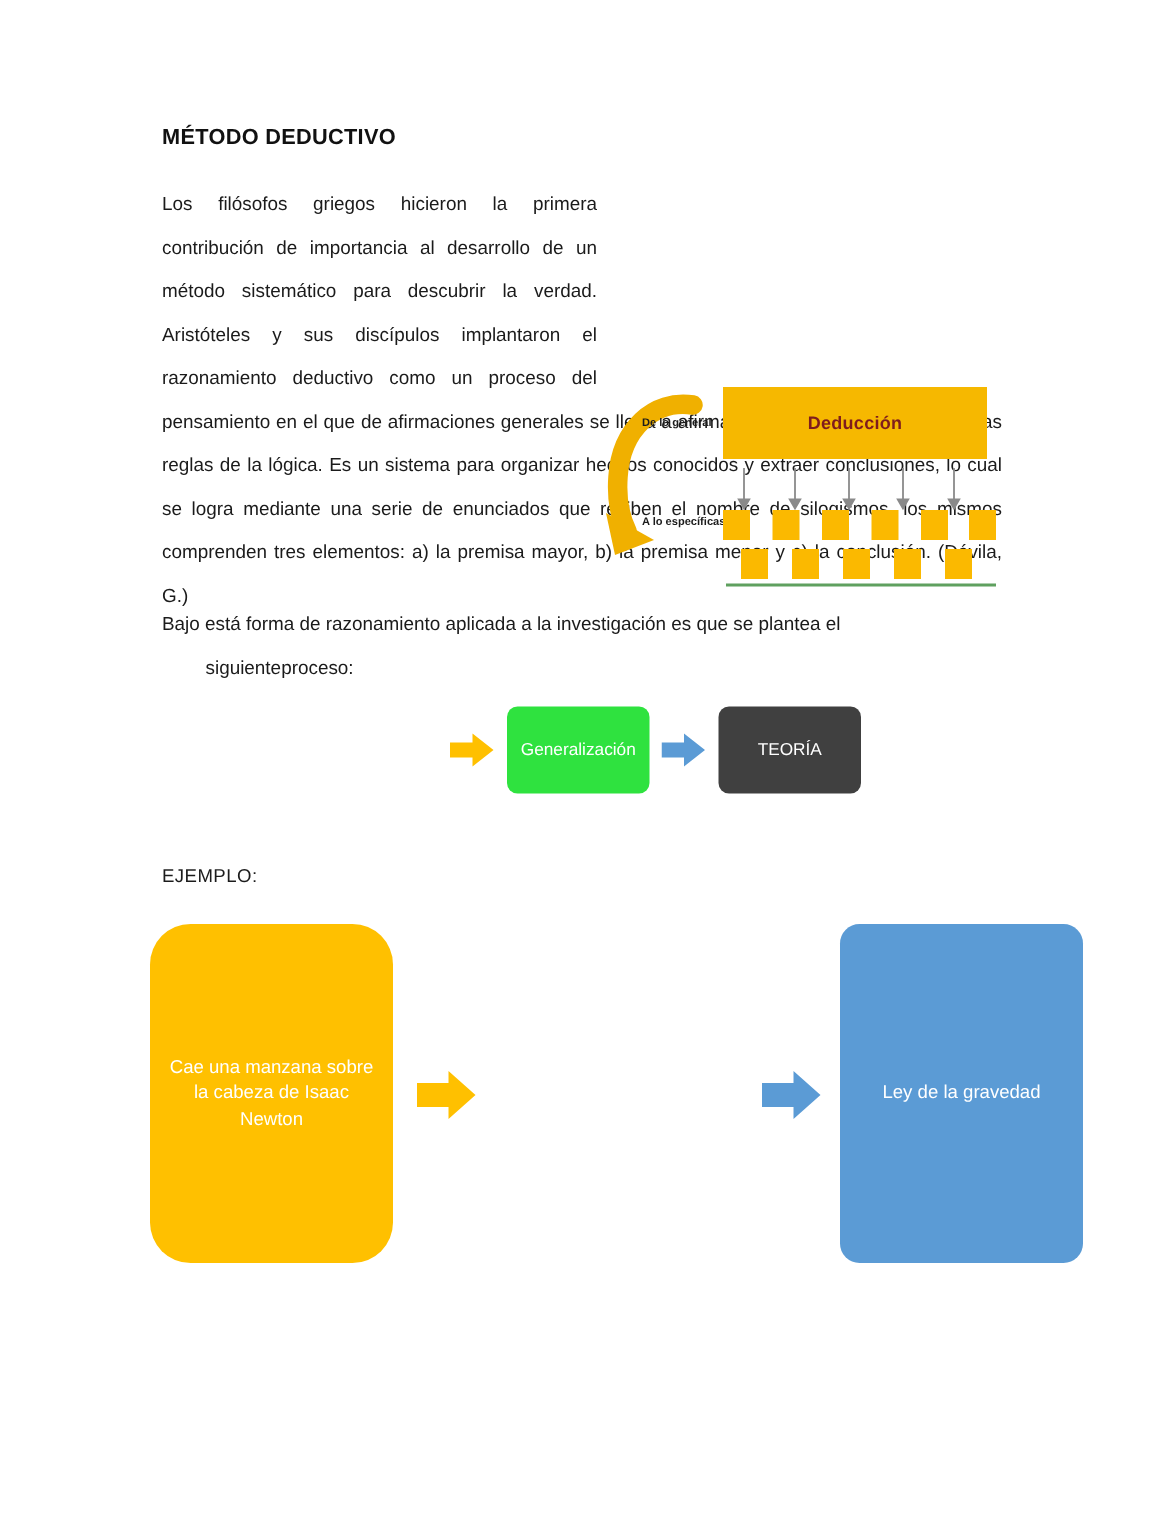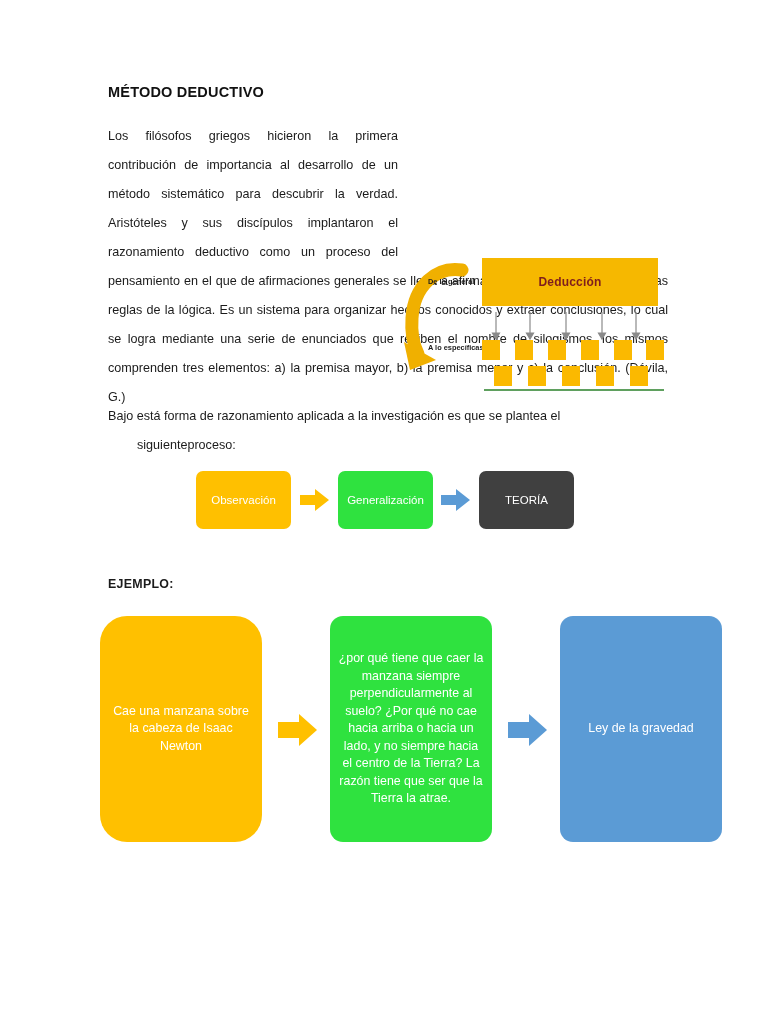--- a/index.html
+++ b/index.html
@@ -185,21 +185,20 @@
   .proc-arrow.a2 { left: 245px; }
 
   
   .ejemplo-label {
     position: absolute;
     left: 108px;
     top: 577px;
     font-size: 12.4px;
     color: #1b1b1b;
     letter-spacing: 0.3px;
-    font-weight: bold;
   }
 
   
   .example-row {
     position: absolute;
     left: 100px;
     top: 616px;
     width: 622px;
     height: 226px;
   }
@@ -298,21 +297,20 @@
 
   <div class="para p-bajo">
     <div>Bajo está forma de razonamiento aplicada a la investigación es que se plantea el</div>
     <div class="stretch-line">
       <span>siguiente</span>
       <span>proceso:</span>
     </div>
   </div>
 
   <div class="process-row">
-    <div class="proc-box b1">Observación</div>
 
     <svg class="proc-arrow a1" viewBox="0 0 30 24">
       <polygon points="0,7 15,7 15,1 29,12 15,23 15,17 0,17" fill="#FFC000"></polygon>
     </svg>
 
     <div class="proc-box b2">Generalización</div>
 
     <svg class="proc-arrow a2" viewBox="0 0 30 24">
       <polygon points="0,7 15,7 15,1 29,12 15,23 15,17 0,17" fill="#5B9BD5"></polygon>
     </svg>
@@ -322,21 +320,20 @@
 
   <div class="ejemplo-label">EJEMPLO:</div>
 
   <div class="example-row">
     <div class="ex-card c1">Cae una manzana sobre la cabeza de Isaac Newton</div>
 
     <svg class="ex-arrow ea1" viewBox="0 0 40 34">
       <polygon points="0,9 21,9 21,1 39,17 21,33 21,25 0,25" fill="#FFC000"></polygon>
     </svg>
 
-    <div class="ex-card c2">¿por qué tiene que caer la manzana siempre perpendicularmente al suelo? ¿Por qué no cae hacia arriba o hacia un lado, y no siempre hacia el centro de la Tierra? La razón tiene que ser que la Tierra la atrae.</div>
 
     <svg class="ex-arrow ea2" viewBox="0 0 40 34">
       <polygon points="0,9 21,9 21,1 39,17 21,33 21,25 0,25" fill="#5B9BD5"></polygon>
     </svg>
 
     <div class="ex-card c3">Ley de la gravedad</div>
   </div>
 
 </div>
 

